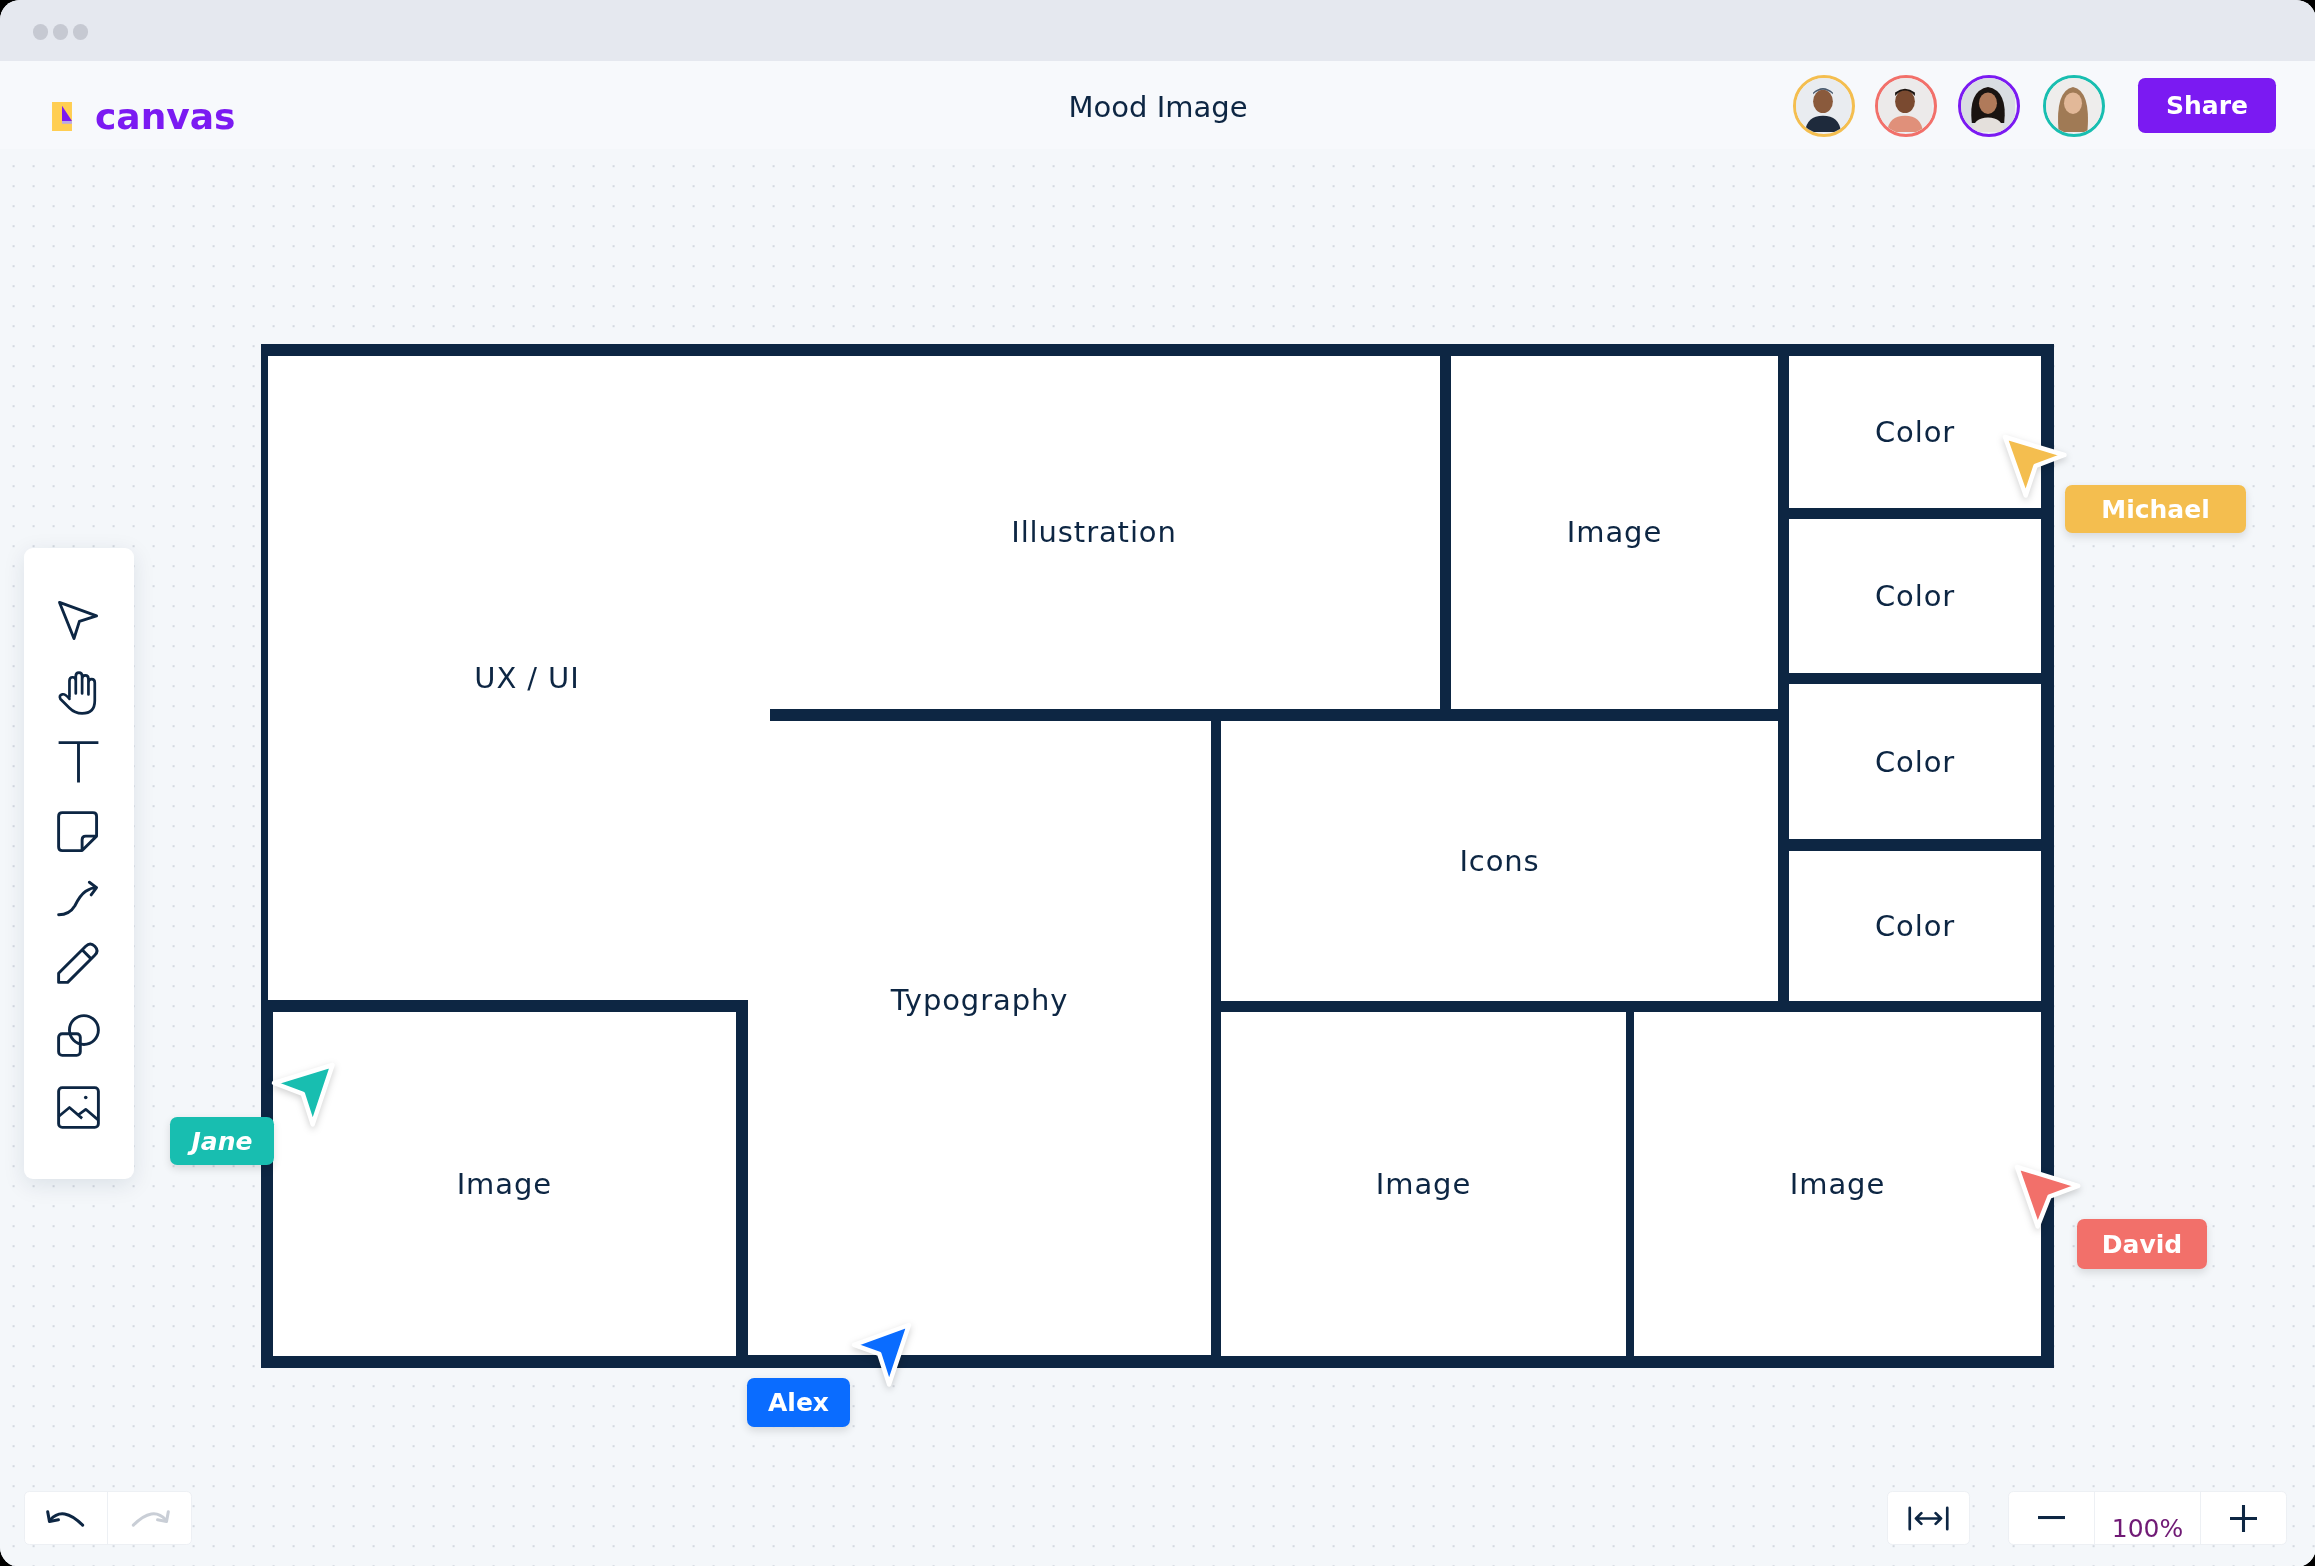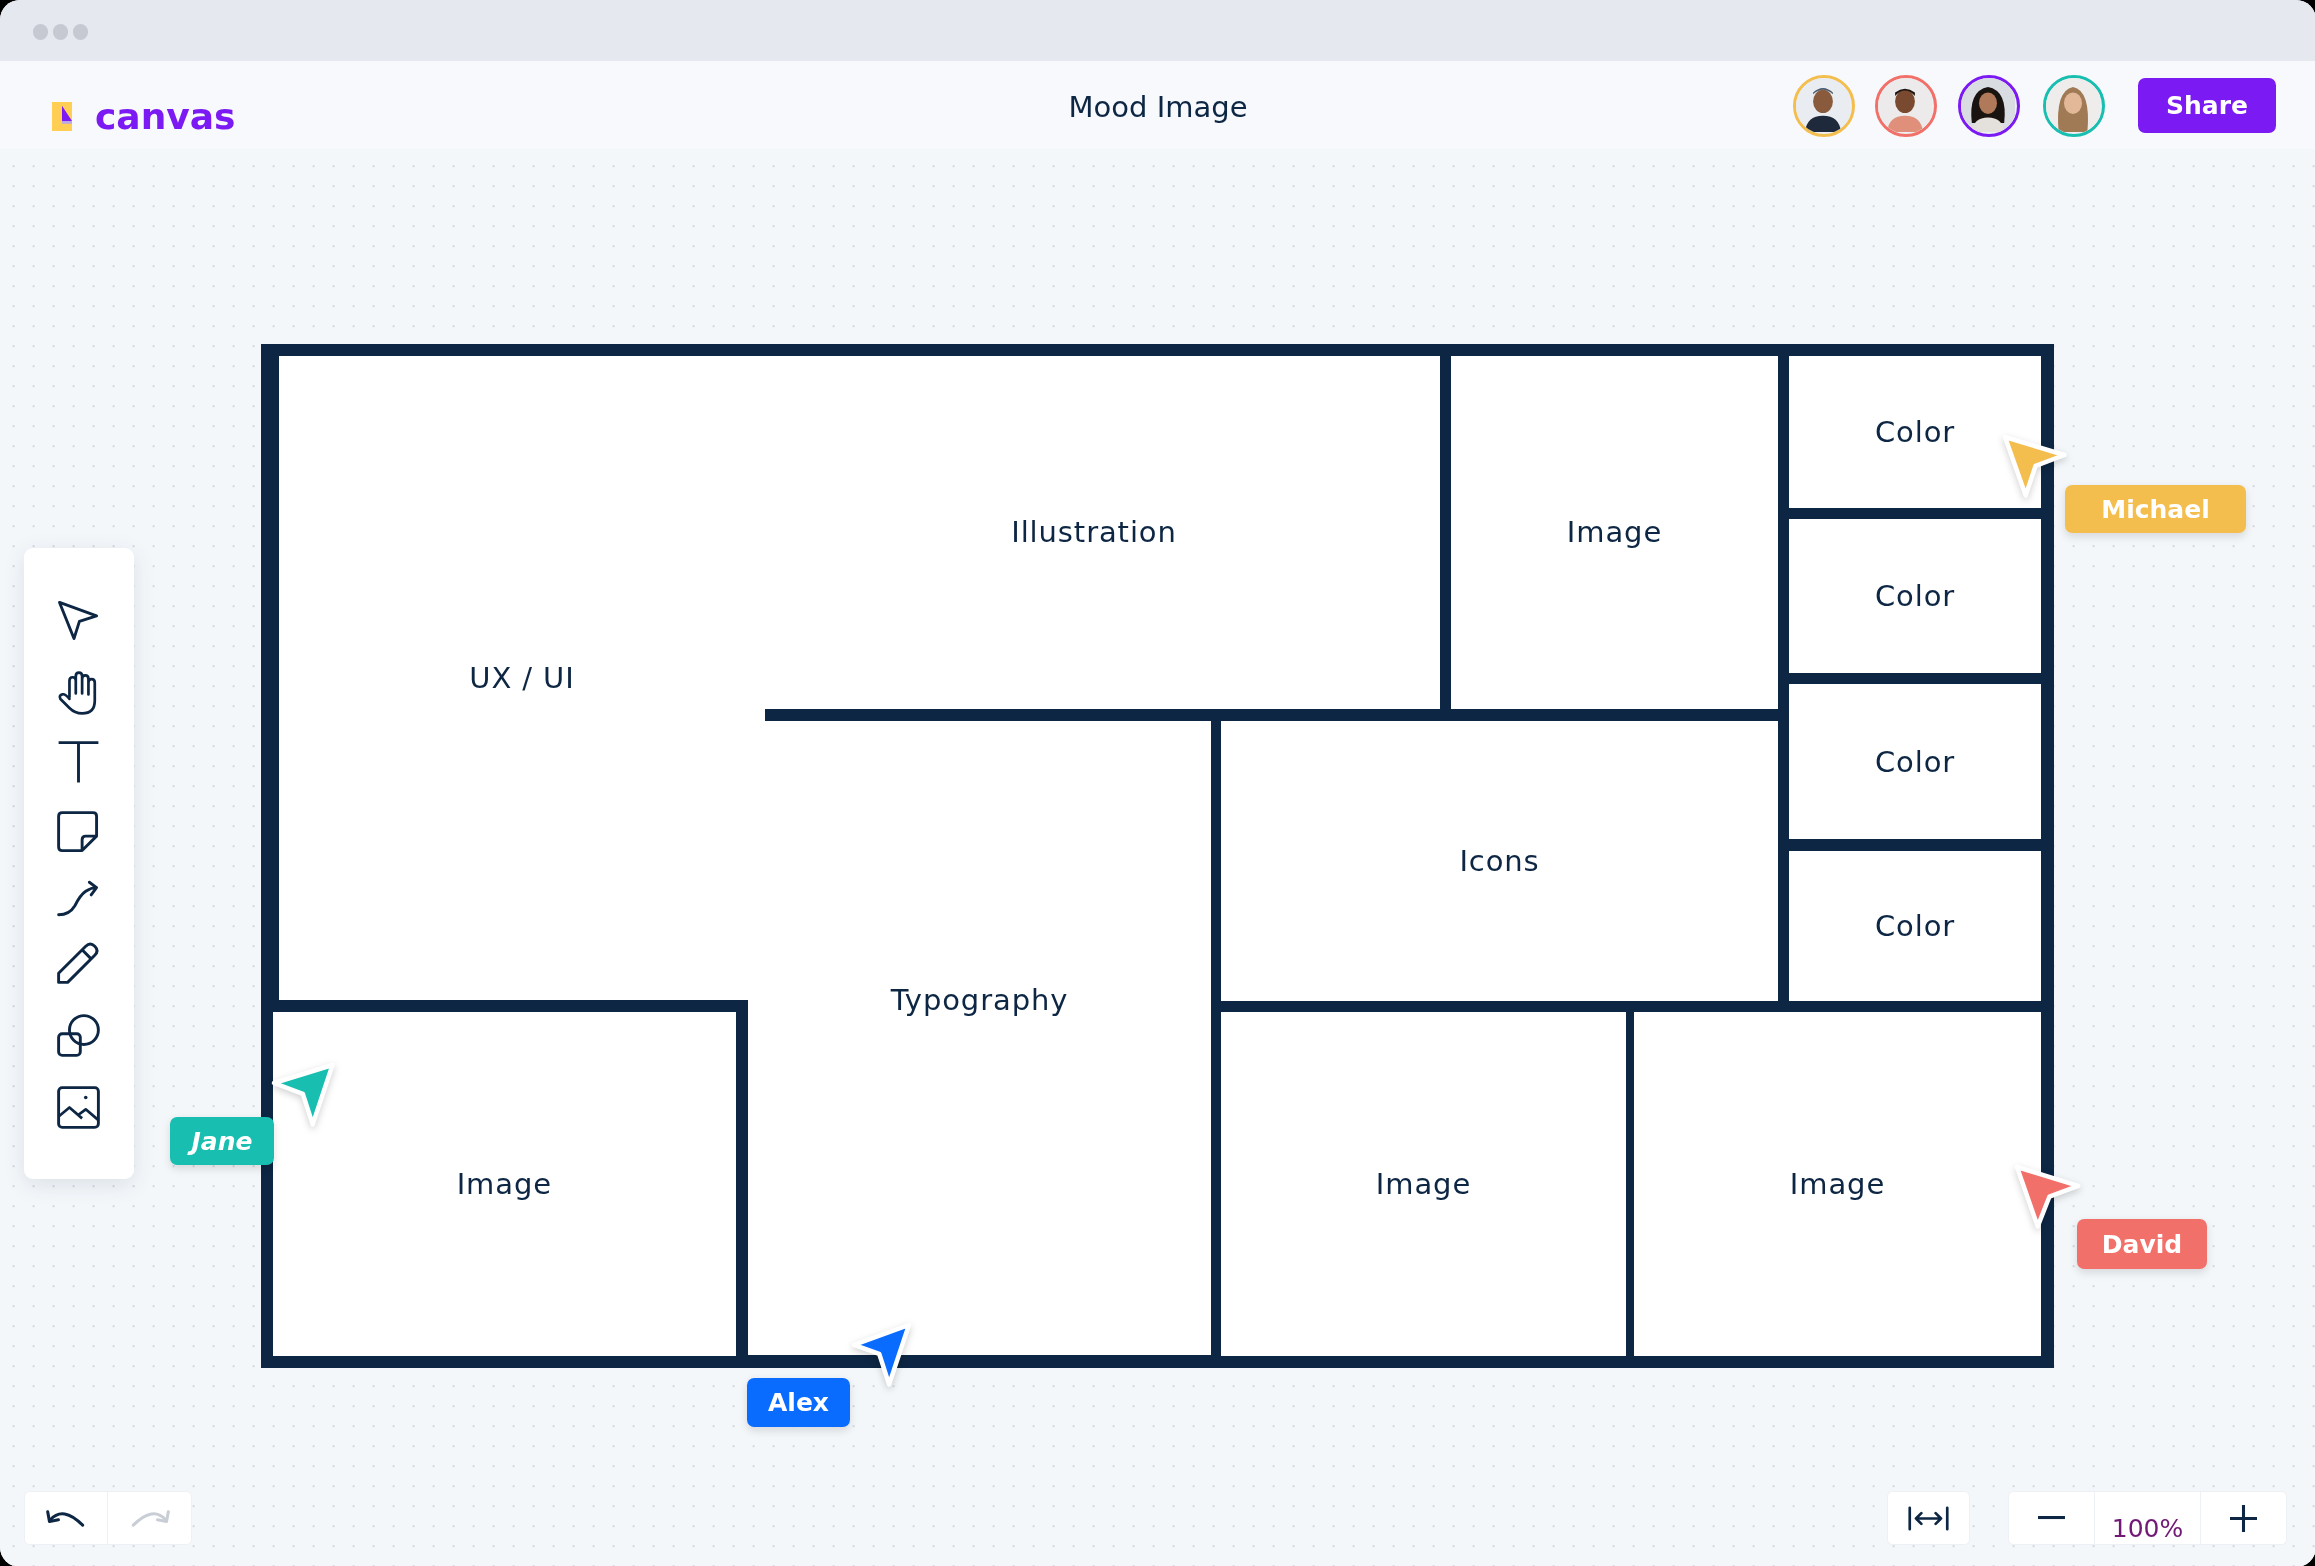--- a/index.html
+++ b/index.html
@@ -85,21 +85,21 @@
         <ellipse cx="30" cy="28" rx="10" ry="12" fill="#E2B898"></ellipse>
       </svg>
     </div>
 
     <button class="share-btn">Share</button>
   </div>
 
   <div class="canvas"></div>
 
   <div class="board">
-    <div class="cell" style="left:18px; top:11.8px; width:486px; height:644px;">
+    <div class="cell" style="left:7px; top:11.8px; width:486px; height:644px;padding-left:16px;">
         <span>UX / UI</span>
       </div>
     <div class="cell" style="left:487px; top:11.8px; width:692px; height:353px;">
         <span>Illustration</span>
       </div>
     <div class="cell" style="left:1190px; top:11.8px; width:327px; height:353px;">
         <span>Image</span>
       </div>
     <div class="cell" style="left:1528px; top:11.8px; width:252px; height:152px;">
         <span>Color</span>

